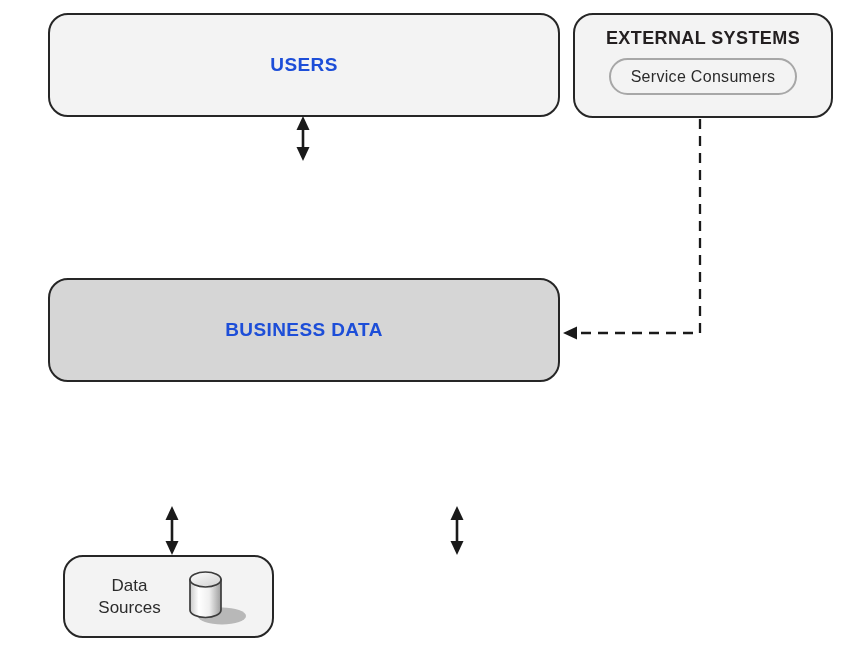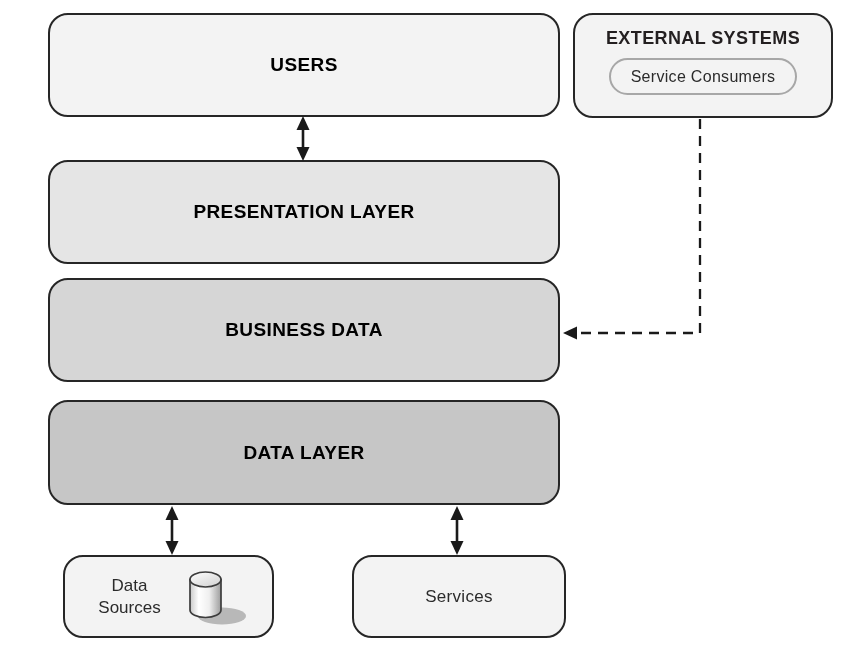--- a/index.html
+++ b/index.html
@@ -21,21 +21,21 @@
     display: flex;
     align-items: center;
     justify-content: center;
     color: #231f20;
   }
 
   .layer-label {
     font-size: 19px;
     font-weight: bold;
     letter-spacing: 0.4px;
-    color: #000000;
+    color: #1d4ed8;
   }
 
   
   .box-users         { left: 48px;  top: 13px;  width: 512px; height: 104px; }
   .box-presentation  { left: 48px;  top: 160px; width: 512px; height: 104px; }
   .box-business      { left: 48px;  top: 278px; width: 512px; height: 104px; }
   .box-data          { left: 48px;  top: 400px; width: 512px; height: 105px; }
 
   
   .box-external {
@@ -104,31 +104,25 @@
     <span class="layer-label">USERS</span>
   </div>
 
   <div class="box box-external" style="background-color: rgb(243, 243, 243);">
     <span class="external-title">EXTERNAL SYSTEMS</span>
     <div class="pill" style="border-color: rgb(167, 167, 167);">
       <span>Service Consumers</span>
     </div>
   </div>
 
-  <div class="box box-presentation" style="background-color: rgb(229, 229, 229);">
-    <span class="layer-label">PRESENTATION LAYER</span>
-  </div>
 
   <div class="box box-business" style="background-color: rgb(214, 214, 214);">
     <span class="layer-label">BUSINESS DATA</span>
   </div>
 
-  <div class="box box-data" style="background-color: rgb(198, 198, 198);">
-    <span class="layer-label">DATA LAYER</span>
-  </div>
 
   <div class="box box-data-sources" style="background-color: rgb(243, 243, 243);">
     <span class="data-sources-label">Data Sources</span>
     <div class="cylinder-wrap">
       <svg width="68" height="62" viewBox="0 0 68 62">
         <defs>
           <linearGradient id="cylBody" x1="0" y1="0" x2="1" y2="0">
             <stop offset="0" stop-color="#c9c9c9"></stop>
             <stop offset="0.28" stop-color="#ffffff"></stop>
             <stop offset="0.62" stop-color="#efefef"></stop>
@@ -139,23 +133,20 @@
             <stop offset="1" stop-color="#d4d4d4"></stop>
           </linearGradient>
         </defs>
         <ellipse cx="40" cy="50" rx="24" ry="8.5" fill="#adadad" opacity="0.85"></ellipse>
         <path d="M8,13.5 v30.5 a15.5,7.5 0 0 0 31,0 v-30.5 z" fill="url(#cylBody)" stroke="#3c3c3c" stroke-width="1.7"></path>
         <ellipse cx="23.5" cy="13.5" rx="15.5" ry="7.5" fill="url(#cylTop)" stroke="#3c3c3c" stroke-width="1.7"></ellipse>
       </svg>
     </div>
   </div>
 
-  <div class="box box-services" style="background-color: rgb(243, 243, 243);">
-    <span class="services-label">Services</span>
-  </div>
 
   <svg class="overlay">
 
     <g>
       <line x1="303" y1="127" x2="303" y2="150" stroke-width="2.6" stroke="#1a1a1a"></line>
       <polygon points="303,116 296.5,130 309.5,130" fill="#1a1a1a"></polygon>
       <polygon points="303,161 296.5,147 309.5,147" fill="#1a1a1a"></polygon>
     </g>
 
     <g>

